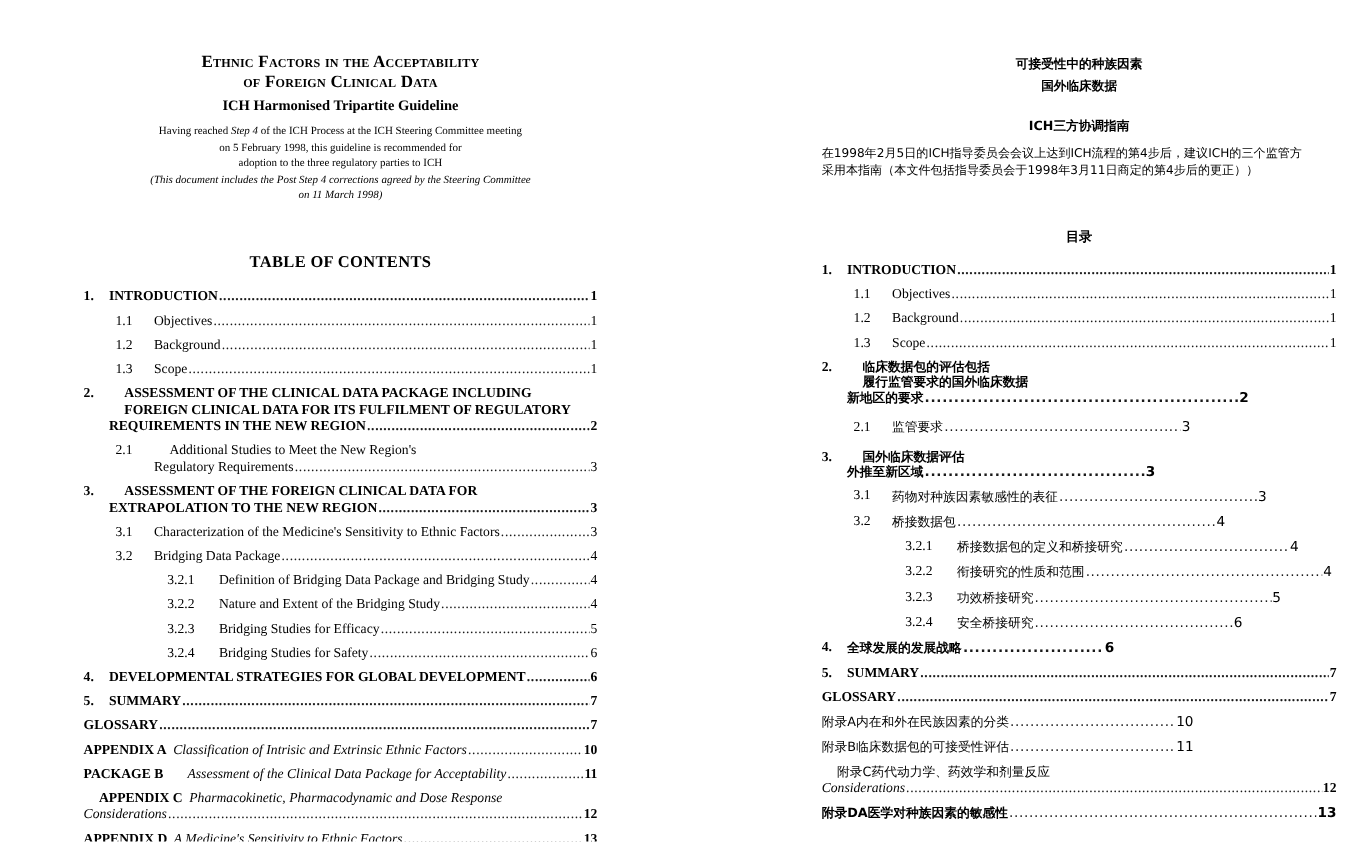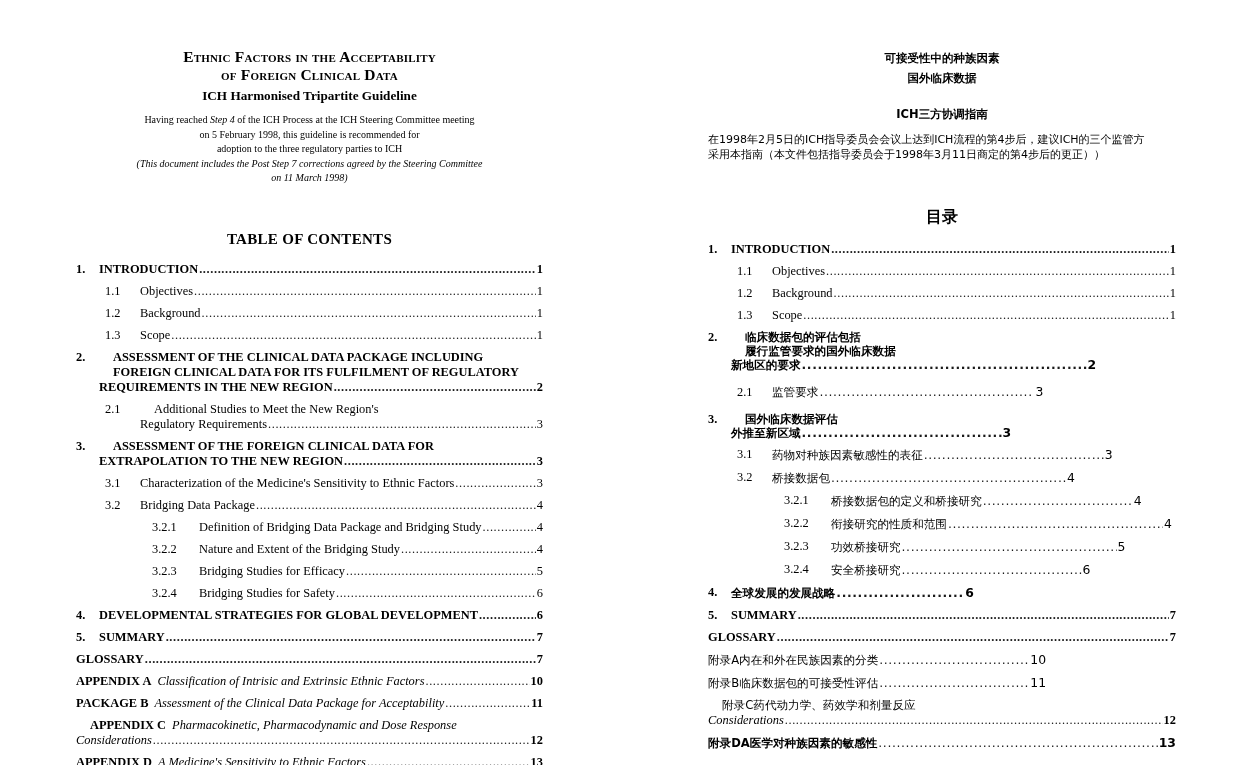--- a/index.html
+++ b/index.html
@@ -13,20 +13,21 @@
     font-family: "Liberation Serif", "DejaVu Serif", serif;
     color: #000000;
     overflow: hidden;
     position: relative;
   }
   .page {
     display: flex;
     width: 1234px;
     height: 683px;
     box-sizing: border-box;
+    gap: 39px;
   }
   .col {
     box-sizing: border-box;
     position: relative;
   }
   .col-left  { width: 617px; padding: 48px 74px 0 76px; }
   .col-right { width: 617px; padding: 48px 58px 0 91px; }
 
   
   .doc-head { text-align: center; }
@@ -76,21 +77,21 @@
   .toc-heading {
     text-align: center;
     font-size: 15px;
     font-weight: bold;
     margin-top: 45px;
     margin-bottom: 14px;
     letter-spacing: 0.3px;
   }
   .toc-heading.cn {
     font-family: "DejaVu Sans", sans-serif;
-    font-size: 16px;
+    font-size: 12px;
     letter-spacing: 0;
     text-align: center;
   }
 
   
   .toc { width: 100%; }
   .row {
     display: flex;
     align-items: flex-start;
     font-size: 12.4px;
@@ -175,21 +176,21 @@
     <div class="doc-head">
       <div class="title-main">
         <span>Ethnic Factors in the Acceptability</span><br>
         <span>of Foreign Clinical Data</span>
       </div>
       <div class="title-sub">ICH Harmonised Tripartite Guideline</div>
       <div class="title-note">
         <span>Having reached </span><i>Step 4</i><span> of the ICH Process at the ICH Steering Committee meeting</span><br>
         <span>on 5 February 1998, this guideline is recommended for</span><br>
         <span>adoption to the three regulatory parties to ICH</span><br>
-        <span class="corr">(This document includes the Post Step 7 corrections agreed by the Steering Committee</span><br>
+        <span class="corr">(This document includes the Post Step 4 corrections agreed by the Steering Committee</span><br>
         <span class="corr">on 11 March 1998)</span>
       </div>
     </div>
 
     <div class="toc-heading">TABLE OF CONTENTS</div>
 
     <div class="toc">
 
       <div class="row lvl1">
         <span class="num">1.</span>
@@ -378,21 +379,21 @@
           <span class="lead"></span>
           <span class="pg">10</span>
         </span>
           </span>
       </div>
 
       <div class="row appx">
         <span class="body">
             <span class="lastline">
           <span class="tag">PACKAGE B</span>
-          <span class="desc" style="padding-left:6px">Assessment of the Clinical Data Package for Acceptability</span>
+          <span class="desc" style="padding-left:22px">Assessment of the Clinical Data Package for Acceptability</span>
           <span class="lead"></span>
           <span class="pg">11</span>
         </span>
           </span>
       </div>
 
       <div class="row appx">
         <span class="body">
           <span class="preline"><span class="tag">APPENDIX C</span><span class="desc" style="padding-left:6px">Pharmacokinetic, Pharmacodynamic and Dose Response</span></span>
           <span class="lastline">

